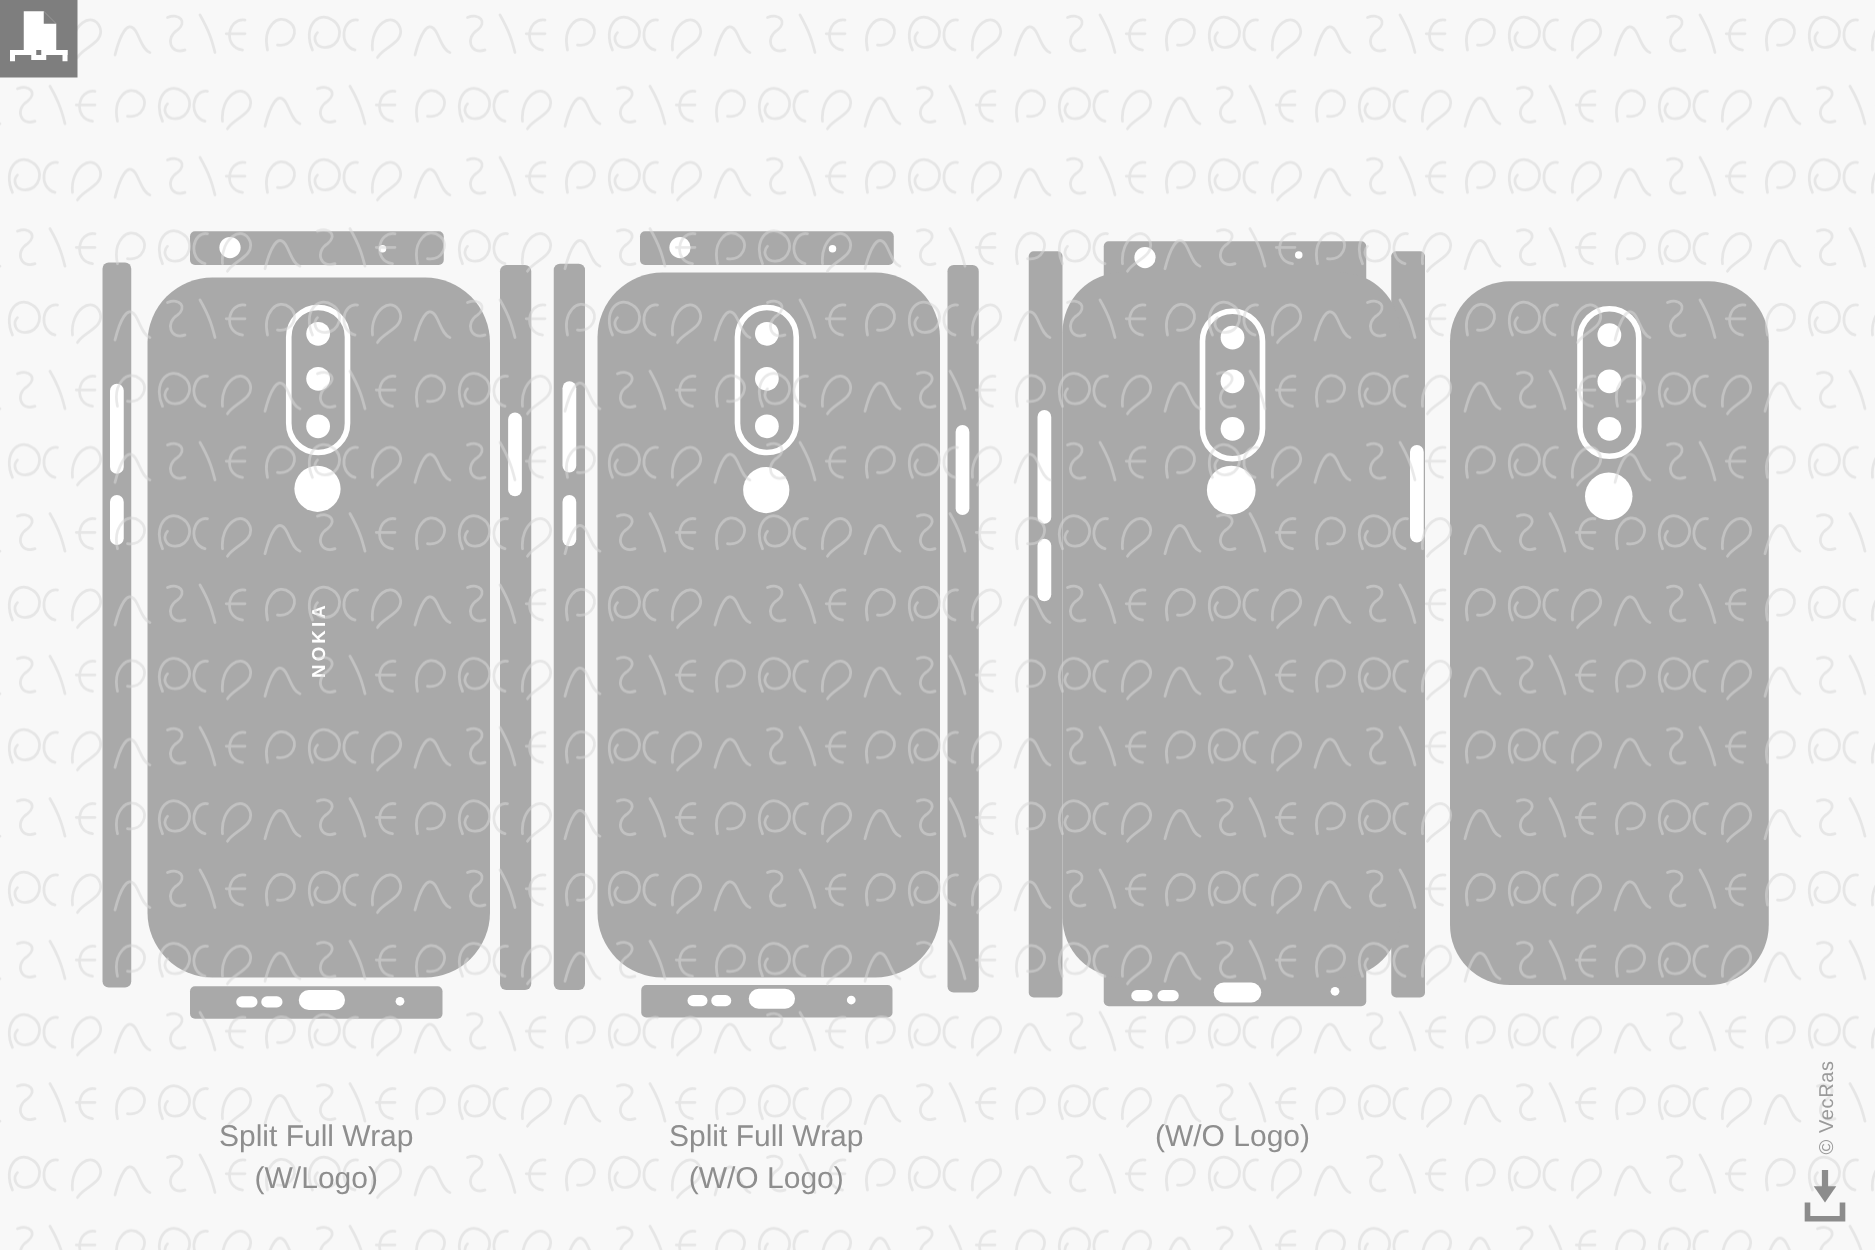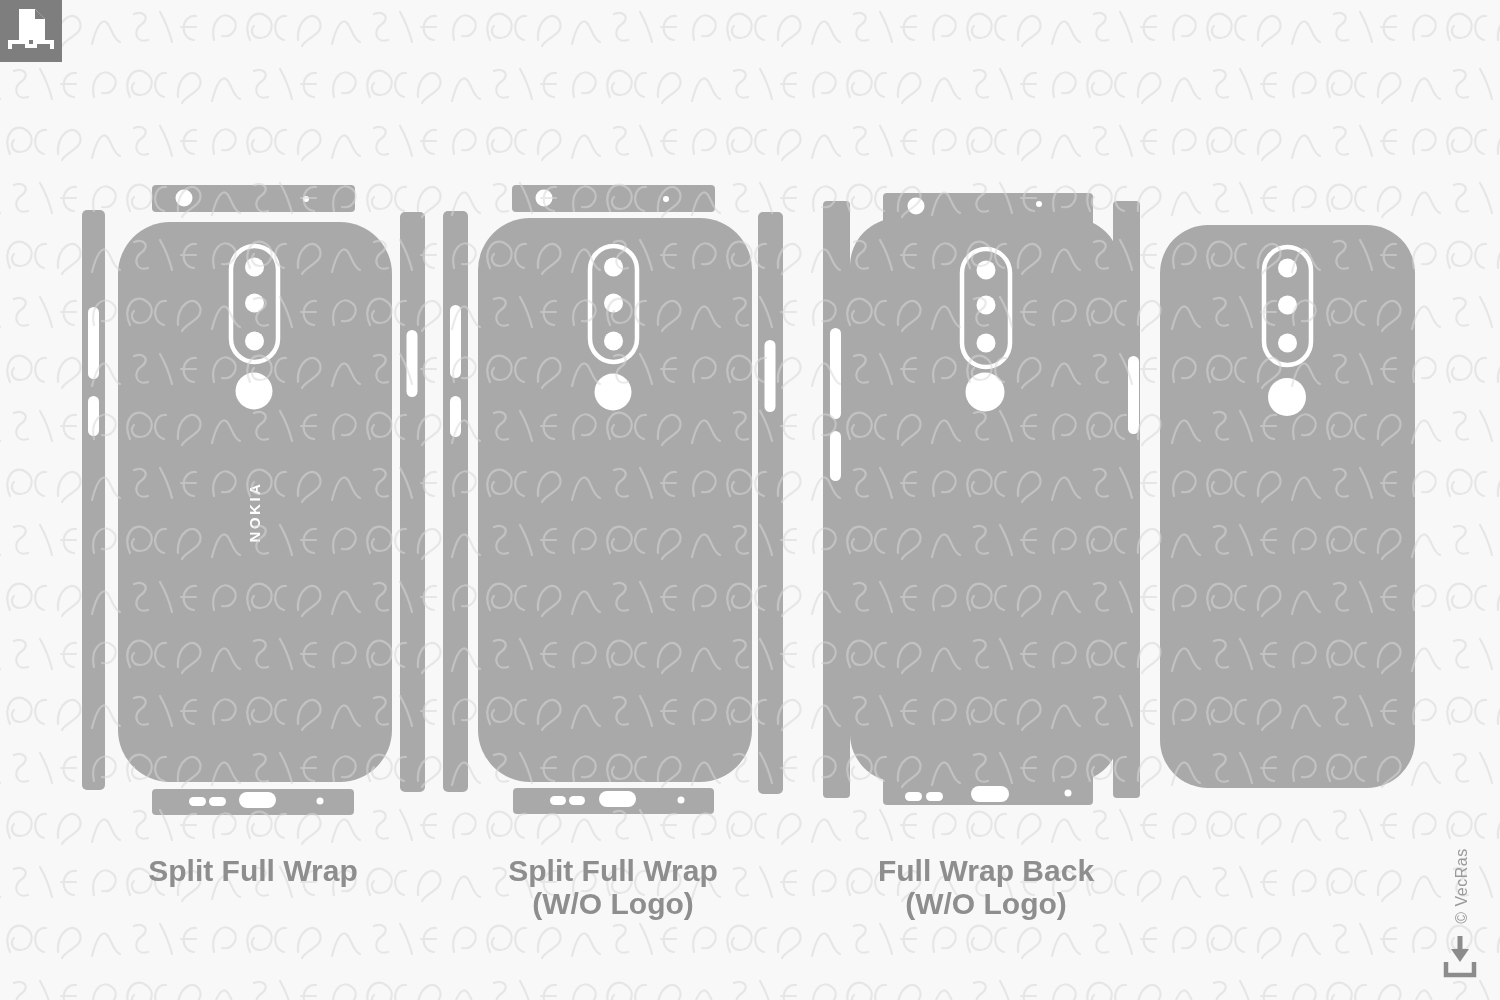--- a/index.html
+++ b/index.html
@@ -12,22 +12,22 @@
   .shape{fill:var(--shape,#a9a9a9);}
   .cut{fill:var(--cutout,#ffffff);}
   .cutline{fill:none;stroke:var(--cutout,#ffffff);stroke-width:4.5px;}
   .wm use{stroke:var(--pattern,#d6d6d6);stroke-opacity:.55;fill:none;}
   .wmpath{fill:none;stroke-width:2.2;stroke-linecap:round;}
   .brandtext{
     fill:var(--cutout,#fff);font-family:"Liberation Sans","DejaVu Sans",sans-serif;
     font-size:15px;letter-spacing:2.5px;font-weight:600;
   }
   .label{
-    position:absolute;top:854px;width:300px;text-align:center;
-    font-size:30px;line-height:33px;color:var(--label,#8e8e8e);font-weight:bold;
+    position:absolute;top:893px;width:300px;text-align:center;
+    font-size:24px;line-height:33px;color:var(--label,#8e8e8e);
   }
   .logo-badge{
     position:absolute;left:0;top:0;width:62px;height:62px;
     background:var(--logobox,#7e7e7e);
   }
   .copyright{
     position:absolute;left:1408px;top:876px;width:110px;height:20px;
     text-align:center;font-size:16px;color:var(--copy,#9a9a9a);
     transform:rotate(-90deg);white-space:nowrap;letter-spacing:.5px;
   }
@@ -157,27 +157,27 @@
       <rect x="8" y="40" width="46" height="4" fill="#ffffff"></rect>
       <rect x="8" y="40" width="4" height="9" fill="#ffffff"></rect>
       <rect x="50" y="40" width="4" height="9" fill="#ffffff"></rect>
       <rect x="25" y="36" width="12" height="12" fill="#ffffff"></rect>
       <rect x="29" y="40" width="4" height="4" fill="var(--logobox,#7e7e7e)"></rect>
     </svg>
   </div>
 
   <div class="label" style="left:103px">
     <div>Split Full Wrap</div>
+    <div>(W/Logo)</div>
   </div>
   <div class="label" style="left:463px">
     <div>Split Full Wrap</div>
     <div>(W/O Logo)</div>
   </div>
   <div class="label" style="left:836px">
-    <div>Full Wrap Back</div>
     <div>(W/O Logo)</div>
   </div>
 
   <div class="copyright">© VecRas</div>
 
   <div class="dl-icon">
     <svg width="36" height="46" viewBox="0 0 36 46">
       <rect class="dl-fill" x="15.5" y="2" width="5" height="16"></rect>
       <path class="dl-fill" d="M9,15 h18 l-9,13 z"></path>
       <path class="dl-stroke" d="M4,28 v13 h28 v-13"></path>

